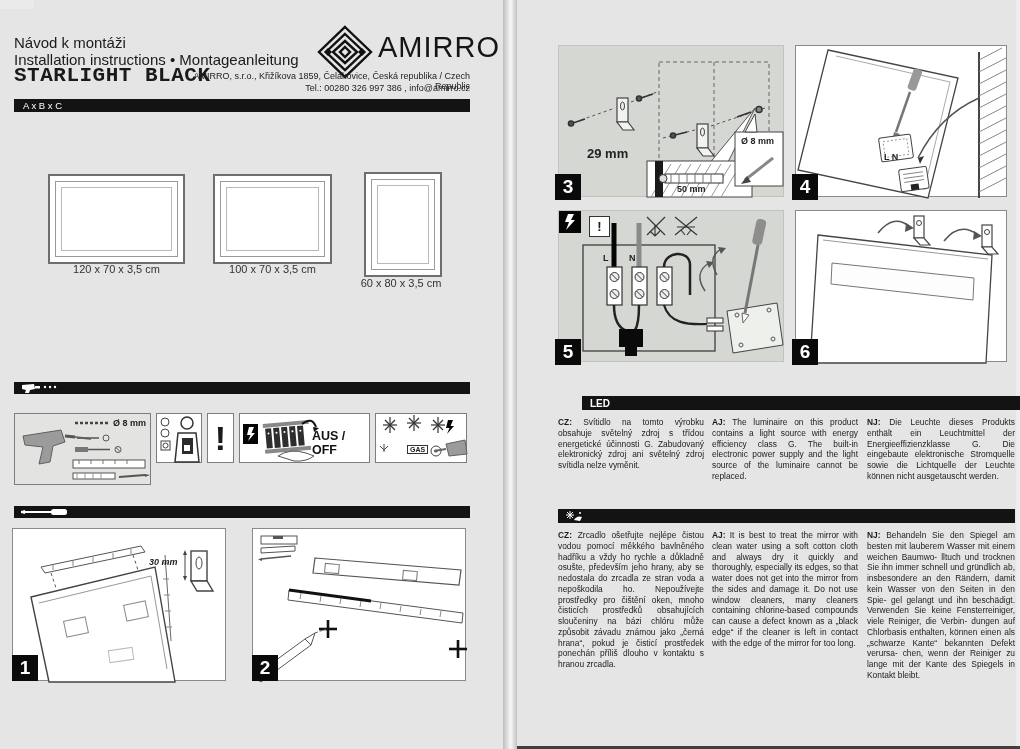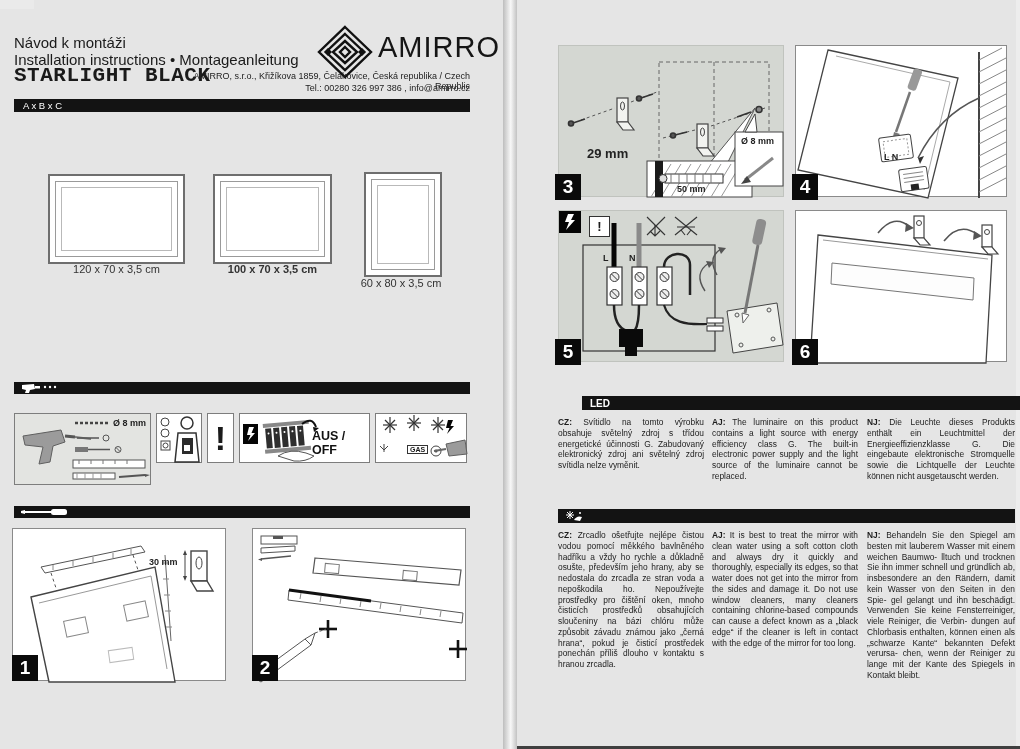--- a/index.html
+++ b/index.html
@@ -29,21 +29,21 @@
   .carebar{left:558px;top:509px;width:457px;height:14px;padding-left:6px;box-sizing:border-box;}
   
   .mirror{border:2px solid #6e6e6e;background:#fff;}
   .mirror .in1{position:absolute;left:5px;top:5px;right:5px;bottom:5px;border:1px solid #9a9a9a;}
   .mirror .in2{position:absolute;left:11px;top:11px;right:11px;bottom:11px;border:1px solid #b9b9b9;}
   .m1{left:48px;top:174px;width:133px;height:86px;}
   .m2{left:213px;top:174px;width:115px;height:86px;}
   .m3{left:364px;top:172px;width:74px;height:101px;}
   .mlabel{font-size:11px;color:#333;text-align:center;}
   .ml1{left:48px;top:263px;width:137px;}
-  .ml2{left:213px;top:263px;width:119px;font-weight:bold;}
+  .ml2{left:213px;top:263px;width:119px;}
   .ml3{left:341px;top:277px;width:120px;}
   
   .tpanel{border:1px solid #7d7d7d;background:#fff;box-sizing:border-box;}
   .t1{left:14px;top:413px;width:137px;height:72px;background:#e3e4e1;}
   .t2{left:156px;top:413px;width:46px;height:50px;}
   .t3{left:207px;top:413px;width:27px;height:50px;display:flex;align-items:center;justify-content:center;}
   .t4{left:239px;top:413px;width:131px;height:50px;}
   .t5{left:375px;top:413px;width:92px;height:50px;}
   .excl{font-size:34px;font-weight:900;line-height:1;}
   .dia{position:absolute;left:98px;top:4px;font-size:9px;font-weight:bold;color:#222;}
@@ -261,21 +261,21 @@
         <line x1="151" y1="66" x2="157" y2="66" stroke="#888"></line>
         <line x1="152" y1="82" x2="158" y2="82" stroke="#888"></line>
         <line x1="153" y1="98" x2="159" y2="98" stroke="#888"></line>
       <rect x="178" y="22" width="16" height="30" fill="#fff" stroke="#444" stroke-width="1.4"></rect>
       <ellipse cx="186" cy="34" rx="3" ry="6" fill="none" stroke="#444"></ellipse>
       <polygon points="178,52 194,52 200,62 184,62" fill="#fff" stroke="#444" stroke-width="1.4"></polygon>
       <line x1="172" y1="24" x2="172" y2="50" stroke="#444"></line>
       <polygon points="170,26 174,26 172,21" fill="#444"></polygon>
         <polygon points="170,47 174,47 172,52" fill="#444"></polygon>
     </svg>
-    <span class="anno" style="left:136px;top:28px;">30 mm</span>
+    <span class="anno" style="left:136px;top:28px;font-style:italic;">30 mm</span>
     <div class="stepnum num-in">1</div>
   </div>
 
   <div class="abs step s2">
     <svg width="214" height="153" viewBox="0 0 214 153" style="left:0;top:0;">
       <rect x="8" y="7" width="36" height="8" fill="#fff" stroke="#555"></rect>
         <rect x="20" y="7" width="10" height="3" fill="#555"></rect>
       <polygon points="8,19 42,17 42,22 8,24" fill="#fff" stroke="#555"></polygon>
       <line x1="8" y1="30" x2="38" y2="27" stroke="#555" stroke-width="1.5"></line>
         <polygon points="5,30.5 9,29 9,32" fill="#555"></polygon>

